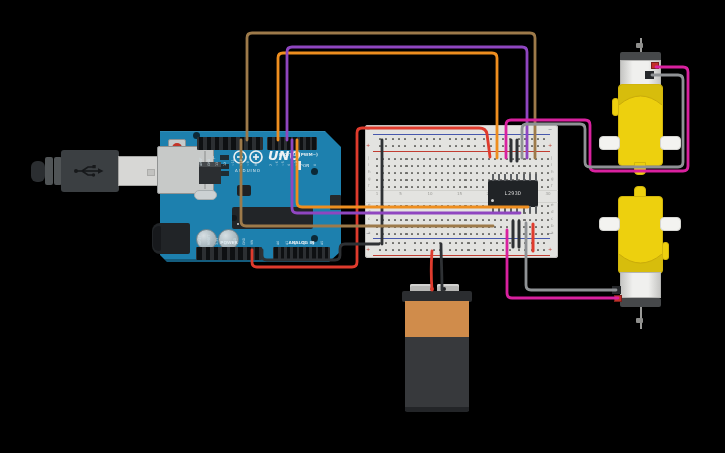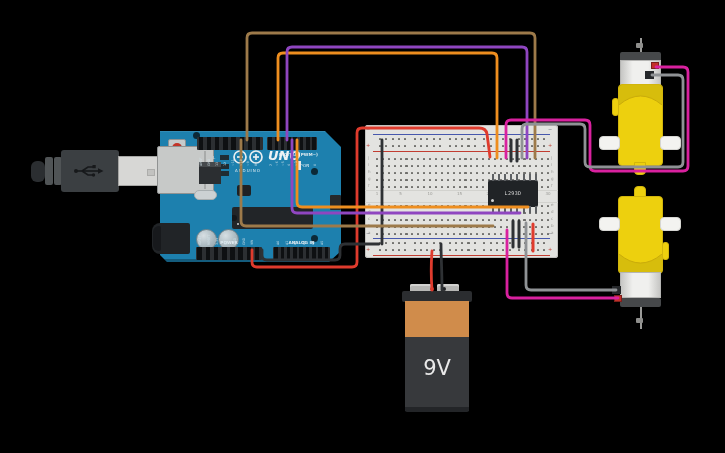--- a/index.html
+++ b/index.html
@@ -577,21 +577,20 @@
 
   <div class="a" style="left:402px;top:283px;width:70px;height:135px;">
     <div class="a" style="left:8px;top:1px;width:22px;height:12px;background:#b6b6b4;border-radius:2px;box-shadow:inset 0 2px 0 #d2d2d0, inset 0 -2px 0 #979795;"></div>
     <div class="a" style="left:35px;top:1px;width:22px;height:12px;background:#b6b6b4;border-radius:2px;box-shadow:inset 0 2px 0 #d2d2d0, inset 0 -2px 0 #979795;"></div>
     <div class="a" style="left:28px;top:4px;width:4px;height:4px;border-radius:50%;background:#c3342a;"></div>
     <div class="a" style="left:40px;top:4px;width:4px;height:4px;border-radius:50%;background:#202225;"></div>
     <div class="a" style="left:0;top:8px;width:70px;height:11px;background:#2b2d30;border-radius:2px;"></div>
     <div class="a" style="left:3px;top:18px;width:64px;height:36px;background:#d08c4b;"></div>
     <div class="a" style="left:3px;top:54px;width:64px;height:74px;background:#37393c;"></div>
     <div class="a" style="left:3px;top:124px;width:64px;height:5px;background:#232528;border-radius:0 0 2px 2px;"></div>
-    <div class="a" style="left:3px;top:70px;width:64px;height:30px;text-align:center;font-size:21px;color:#e9e9e9;line-height:30px;">9V</div>
   </div>
 
   <div class="a" style="left:598px;top:36px;width:94px;height:142px;">
     <div class="a" style="left:42px;top:2px;width:2.4px;height:22px;background:#9a9a98;"></div>
     <div class="a" style="left:38px;top:7px;width:7px;height:5px;background:#8e8e8c;border-radius:1px;"></div>
     <div class="a" style="left:22px;top:16px;width:41px;height:10px;background:#46484a;border-radius:2px;"></div>
     <div class="a" style="left:22px;top:24px;width:41px;height:26px;background:linear-gradient(90deg,#c6c6c4,#f0f0ee 30%,#f0f0ee 70%,#c6c6c4);border:1px solid #b5b5b3;box-sizing:border-box;"></div>
     <div class="a yel" style="left:20px;top:48px;width:45px;height:82px;border-radius:4px;">
       <svg class="a" style="left:0;top:0;" width="43" height="20" viewBox="0 0 43 20">
         <path d="M0,20 Q21.5,2 43,20 L43,0 L0,0 Z" fill="rgba(0,0,0,.09)"></path>

